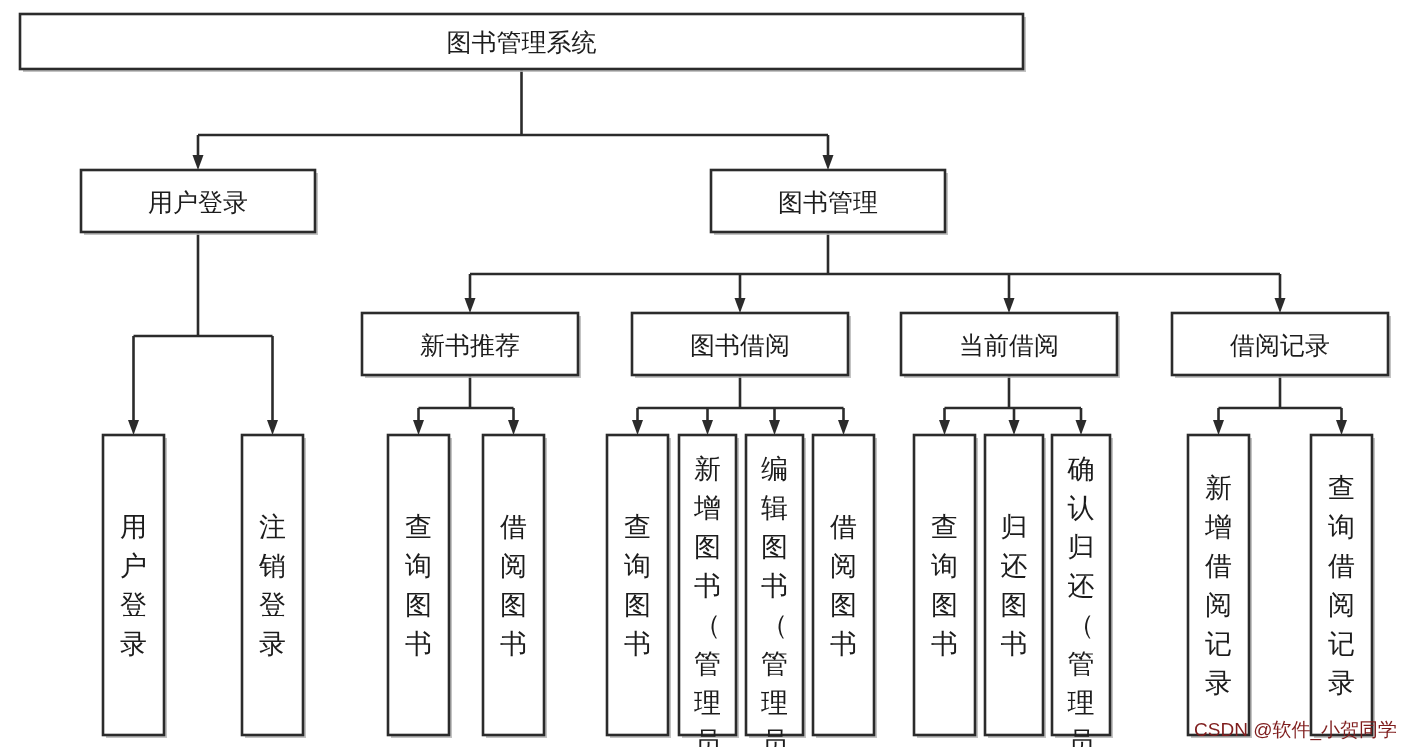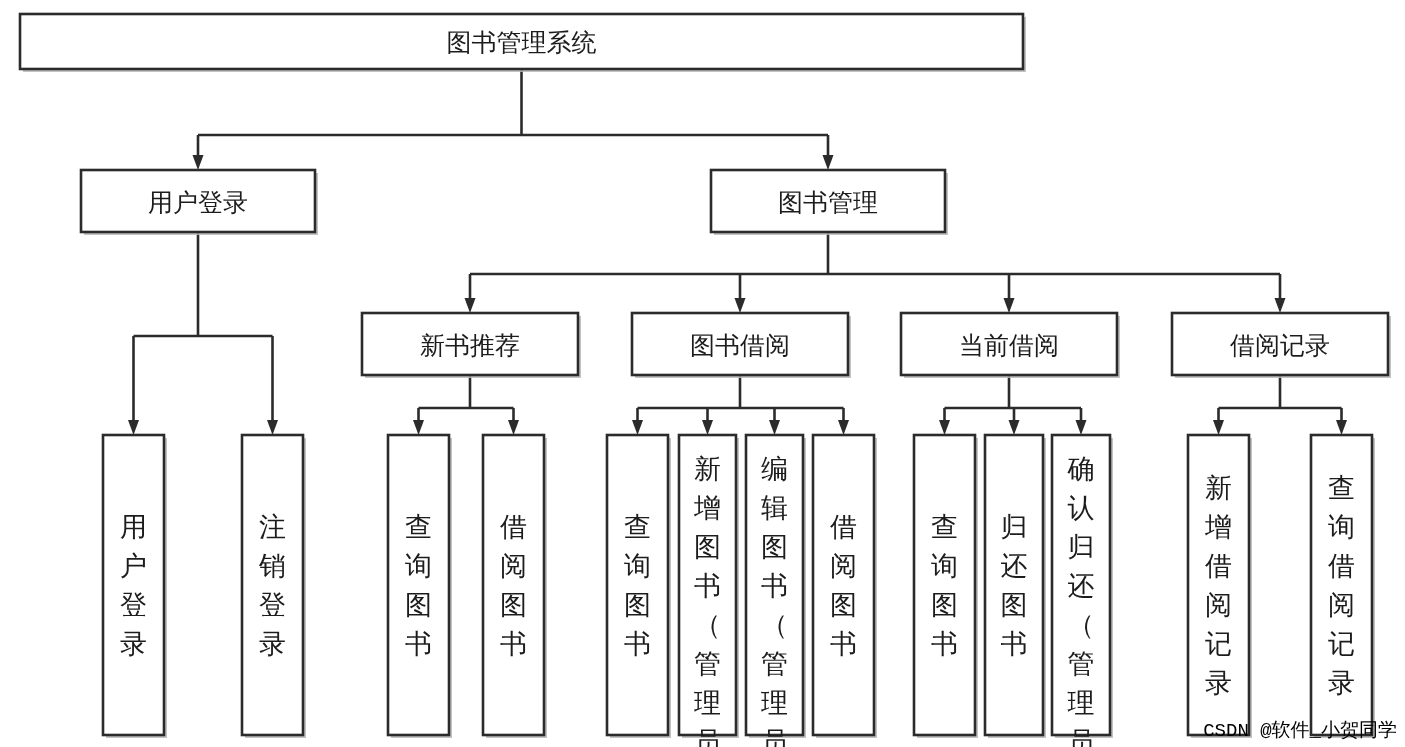--- a/index.html
+++ b/index.html
@@ -40,23 +40,23 @@
     fill: none;
     stroke-linecap: butt;
   }
   .edge-head {
     fill: #2b2b2b;
   }
   .watermark {
     position: absolute;
     right: 8px;
     bottom: 4px;
-    font-family: Liberation Mono, monospace;
+    font-family: Liberation Sans, sans-serif;
     font-size: 19px;
-    color: #000000;
+    color: #7f1d1d;
     white-space: nowrap;
     user-select: none;
   }
 </style>
 </head>
 <body>
 
 <div id="diagram-root">
   <svg id="flow" viewBox="0 0 1405 747">
     <g id="edges-layer">

